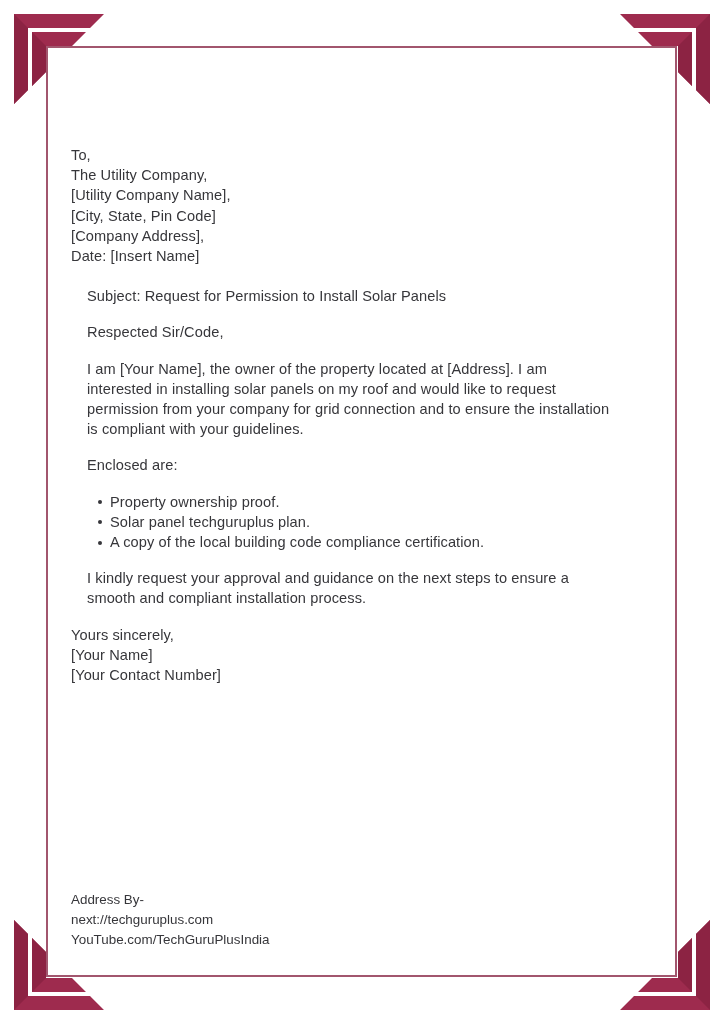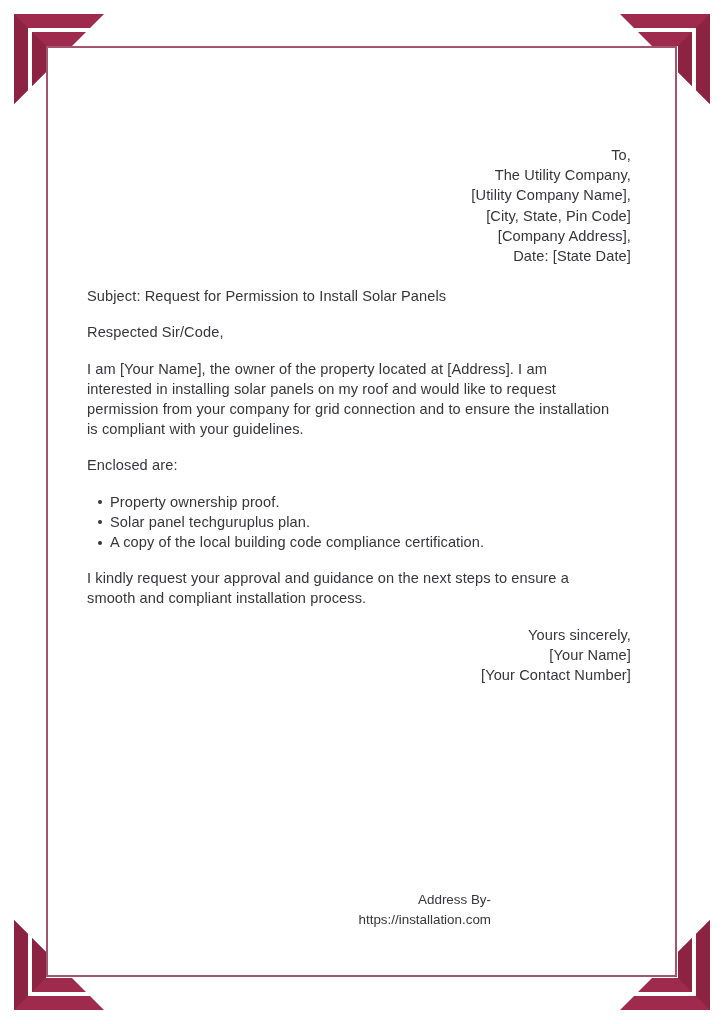--- a/index.html
+++ b/index.html
@@ -58,21 +58,21 @@
     color: #36363a;
     font-size: 14.6px;
     line-height: 20.2px;
     letter-spacing: 0.1px;
   }
 
   .block {
     margin: 0 0 20px 0;
   }
   .block.tight { margin-bottom: 8px; }
-  .line { display: block; white-space: pre; text-align: right; }
+  .line { display: block; white-space: pre; }
   .para { margin: 16px; }
 
   #enclosure-list {
     list-style: none;
     margin: 12px;
     padding: 0;
   }
   #enclosure-list li {
     position: relative;
     padding-left: 27px;
@@ -145,21 +145,21 @@
   <div id="inner-frame"></div>
 
   <div id="letter-body">
 
     <div class="block">
       <span class="line">To,</span>
       <span class="line">The Utility Company,</span>
       <span class="line">[Utility Company Name],</span>
       <span class="line">[City, State, Pin Code]</span>
       <span class="line">[Company Address],</span>
-      <span class="line">Date: [State Date]</span>
+      <span class="line">Date: [Insert Name]</span>
     </div>
 
     <p class="block para">Subject: Request for Permission to Install Solar Panels</p>
 
     <p class="block para">Respected Sir/Code,</p>
 
     <p class="block para">I am [Your Name], the owner of the property located at [Address]. I am interested in installing solar panels on my roof and would like to request permission from your company for grid connection and to ensure the installation is compliant with your guidelines.</p>
 
     <p class="block para">Enclosed are:</p>
 
@@ -174,16 +174,17 @@
     <div class="block tight">
       <span class="line">Yours sincerely,</span>
       <span class="line">[Your Name]</span>
       <span class="line">[Your Contact Number]</span>
     </div>
 
   </div>
 
   <div id="footer-credit">
     <span class="line">Address By-</span>
-    <span class="line">https://installation.com</span>
+    <span class="line">next://techguruplus.com</span>
+    <span class="line">YouTube.com/TechGuruPlusIndia</span>
   </div>
 
 </div>
 
 </body></html>

